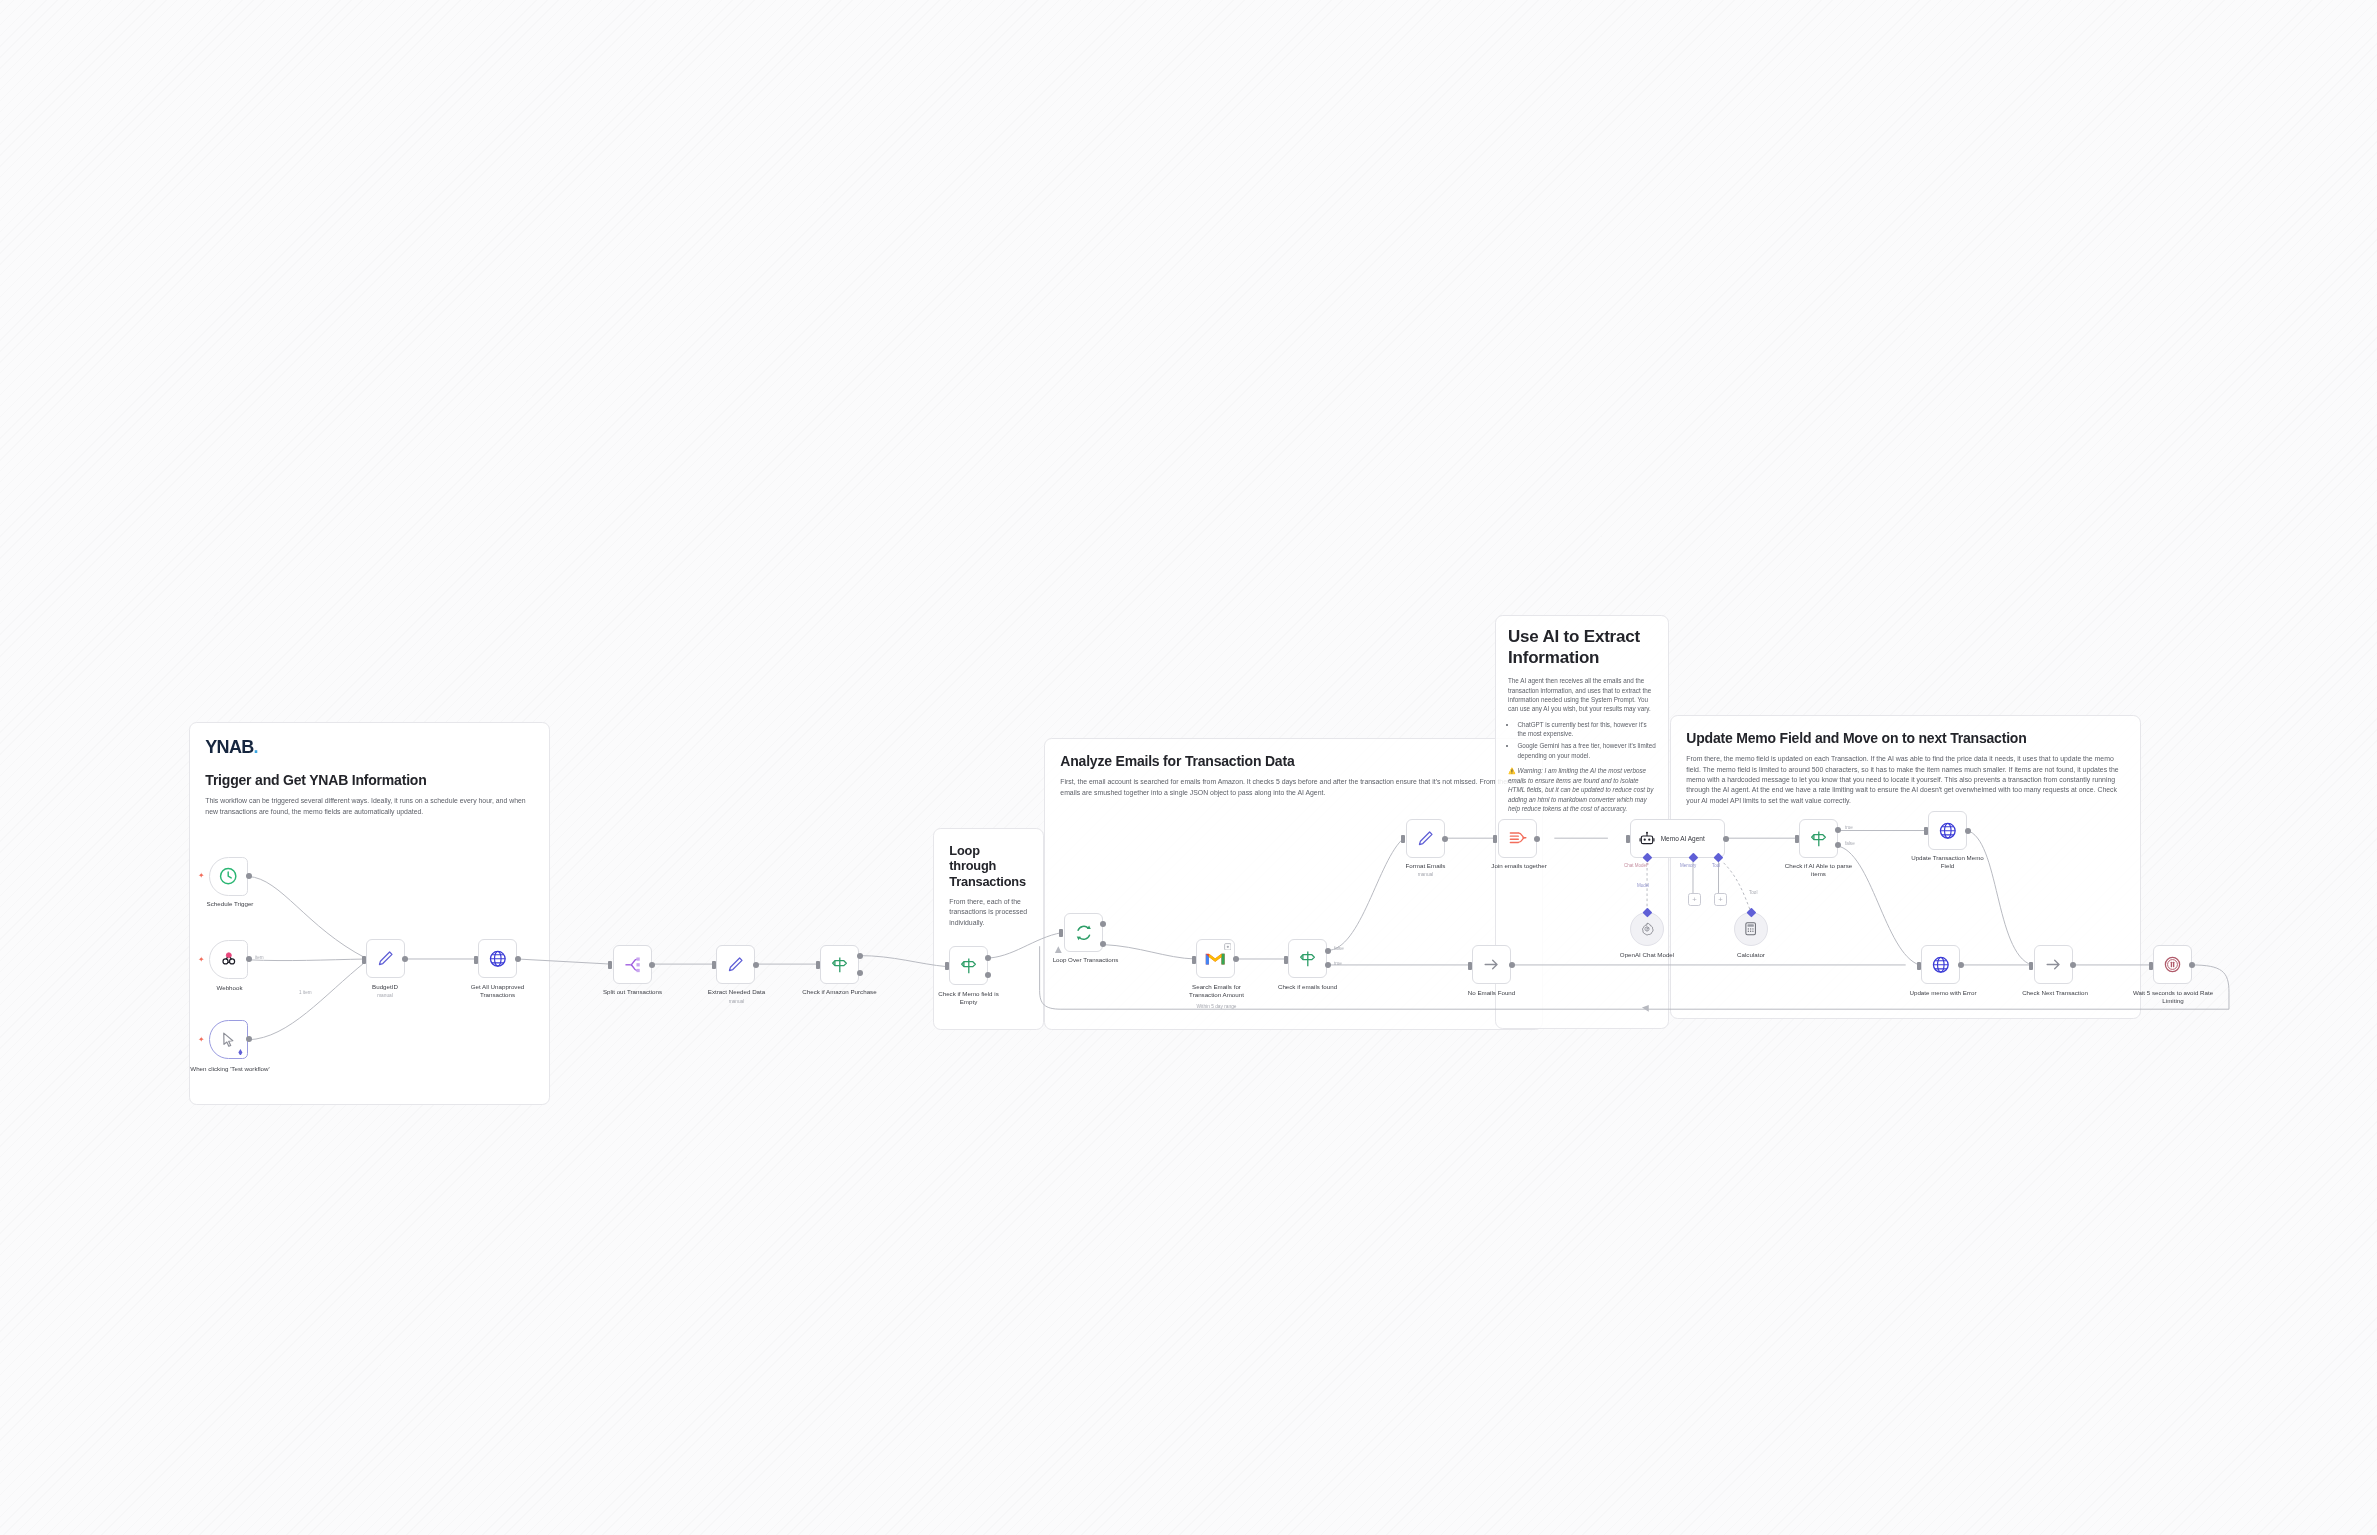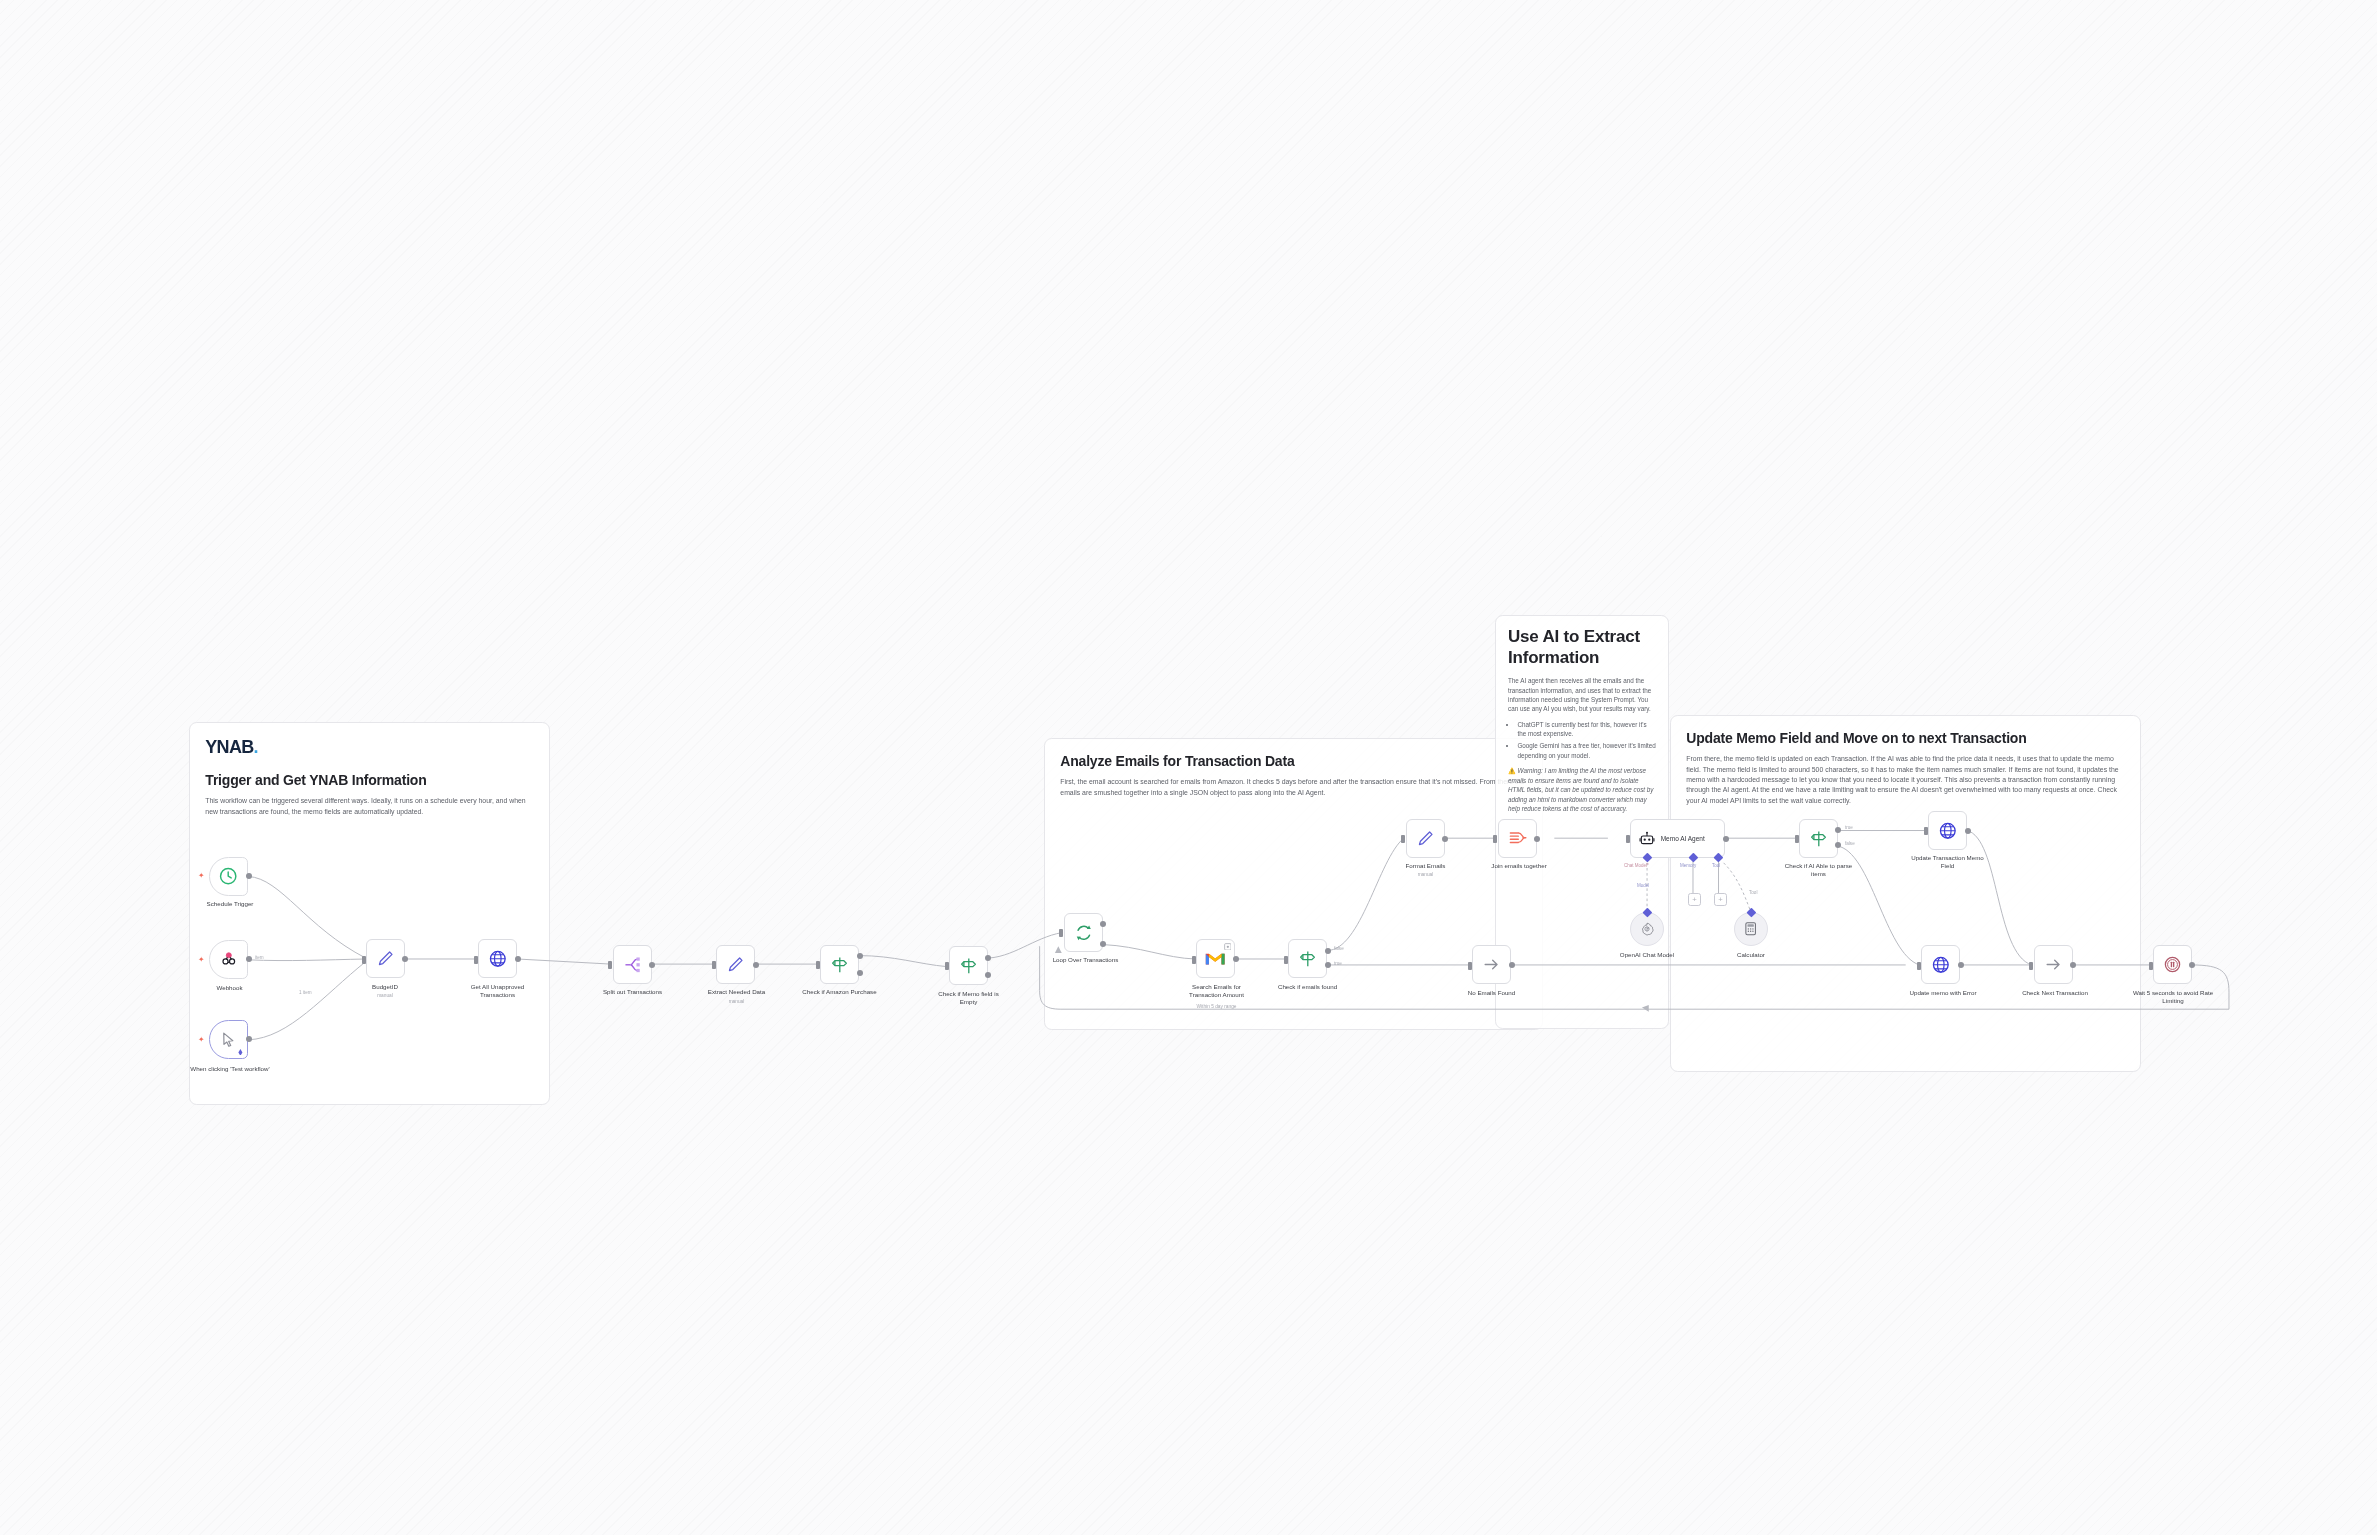--- a/index.html
+++ b/index.html
@@ -147,40 +147,44 @@
 
   <div class="sticky" style="left:189px;top:722px;width:361px;height:383px;">
     <div class="ynab-logo" style="position:static;margin-bottom:14px;">
       <span>YNAB</span><span class="dot">.</span>
     </div>
     <h2>Trigger and Get YNAB Information</h2>
     <p>This workflow can be triggered several different ways. Ideally, it runs on a schedule every hour, and when new transactions are found, the memo fields are automatically updated.</p>
   </div>
 
 
+  <div class="sticky" style="left:933px;top:828px;width:111px;height:202px;">
+    <h2 style="font-size:12.8px;">Loop through Transactions</h2>
+    <p>From there, each of the transactions is processed individually.</p>
+  </div>
 
   <div class="sticky translucent" style="left:1044px;top:738px;width:499px;height:292px;">
     <h2>Analyze Emails for Transaction Data</h2>
     <p>First, the email account is searched for emails from Amazon. It checks 5 days before and after the transaction ensure that it's not missed. From there the emails are smushed together into a single JSON object to pass along into the AI Agent.</p>
   </div>
 
   <div class="sticky translucent" style="left:1495px;top:615px;width:174px;height:414px;padding:11px 12px;">
     <h2 style="font-size:17px;">Use AI to Extract Information</h2>
     <p style="font-size:6.3px;">The AI agent then receives all the emails and the transaction information, and uses that to extract the information needed using the System Prompt. You can use any AI you wish, but your results may vary.</p>
     <ul>
       <li style="font-size:6.3px;">ChatGPT is currently best for this, however it's the most expensive.</li>
       <li style="font-size:6.3px;">Google Gemini has a free tier, however it's limited depending on your model.</li>
     </ul>
     <p class="warn" style="font-size:6.3px;">
       <span>⚠️</span>
       <em>Warning: I am limiting the AI the most verbose emails to ensure items are found and to isolate HTML fields, but it can be updated to reduce cost by adding an html to markdown converter which may help reduce tokens at the cost of accuracy.</em>
     </p>
   </div>
 
-  <div class="sticky translucent" style="left:1670px;top:715px;width:471px;height:357px;">
+  <div class="sticky translucent" style="left:1670px;top:715px;width:471px;height:304px;">
     <h2>Update Memo Field and Move on to next Transaction</h2>
     <p>From there, the memo field is updated on each Transaction. If the AI was able to find the price data it needs, it uses that to update the memo field. The memo field is limited to around 500 characters, so it has to make the item names much smaller. If items are not found, it updates the memo with a hardcoded message to let you know that you need to locate it yourself. This also prevents a transaction from constantly running through the AI agent. At the end we have a rate limiting wait to ensure the AI doesn't get overwhelmed with too many requests at once. Check your AI model API limits to set the wait value correctly.</p>
   </div>
 
 
   <svg class="wires" viewBox="0 0 2794 1805" width="2377" height="1536">
 
     <path d="M 292,1030 C 330,1032 360,1090 430,1126"></path>
     <path d="M 292,1128 C 340,1130 380,1128 430,1127"></path>
     <path d="M 292,1222 C 340,1220 380,1170 430,1130"></path>

